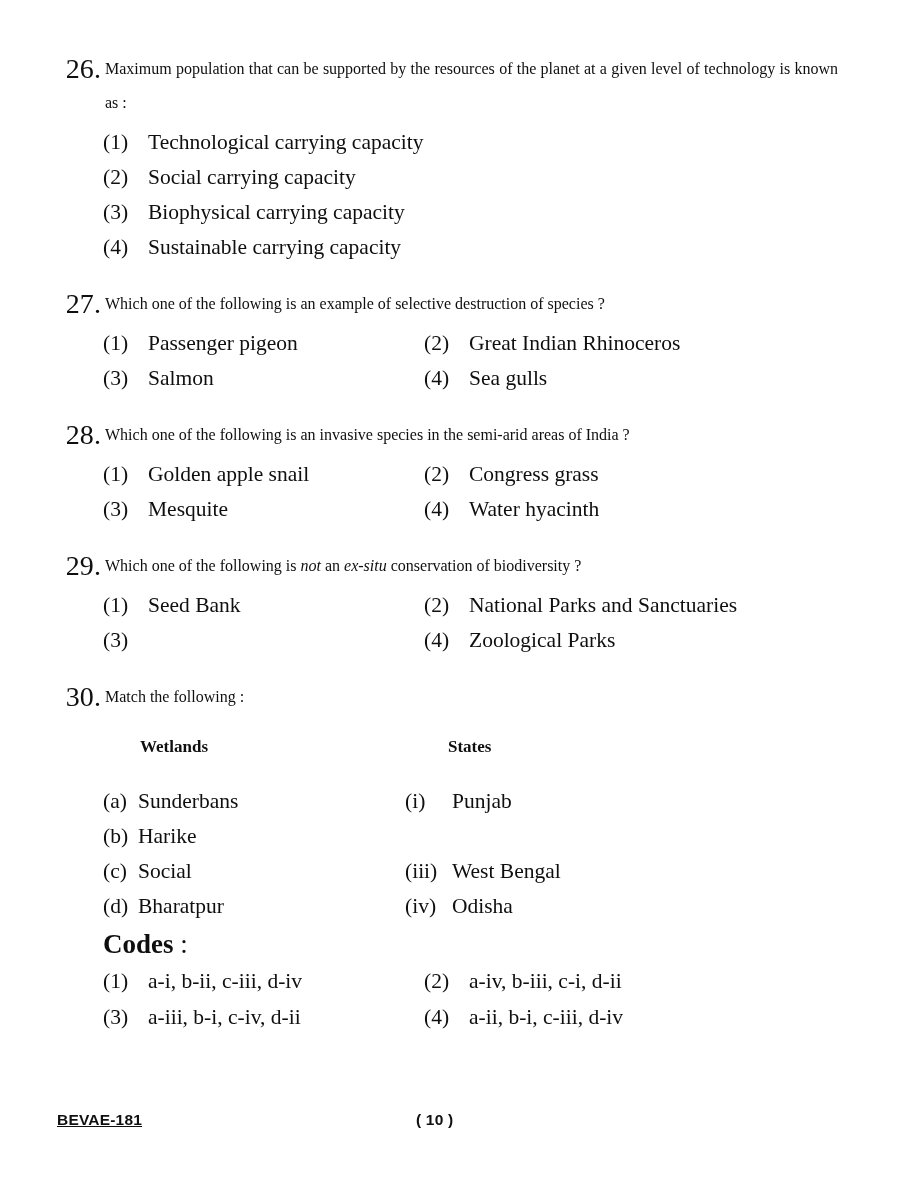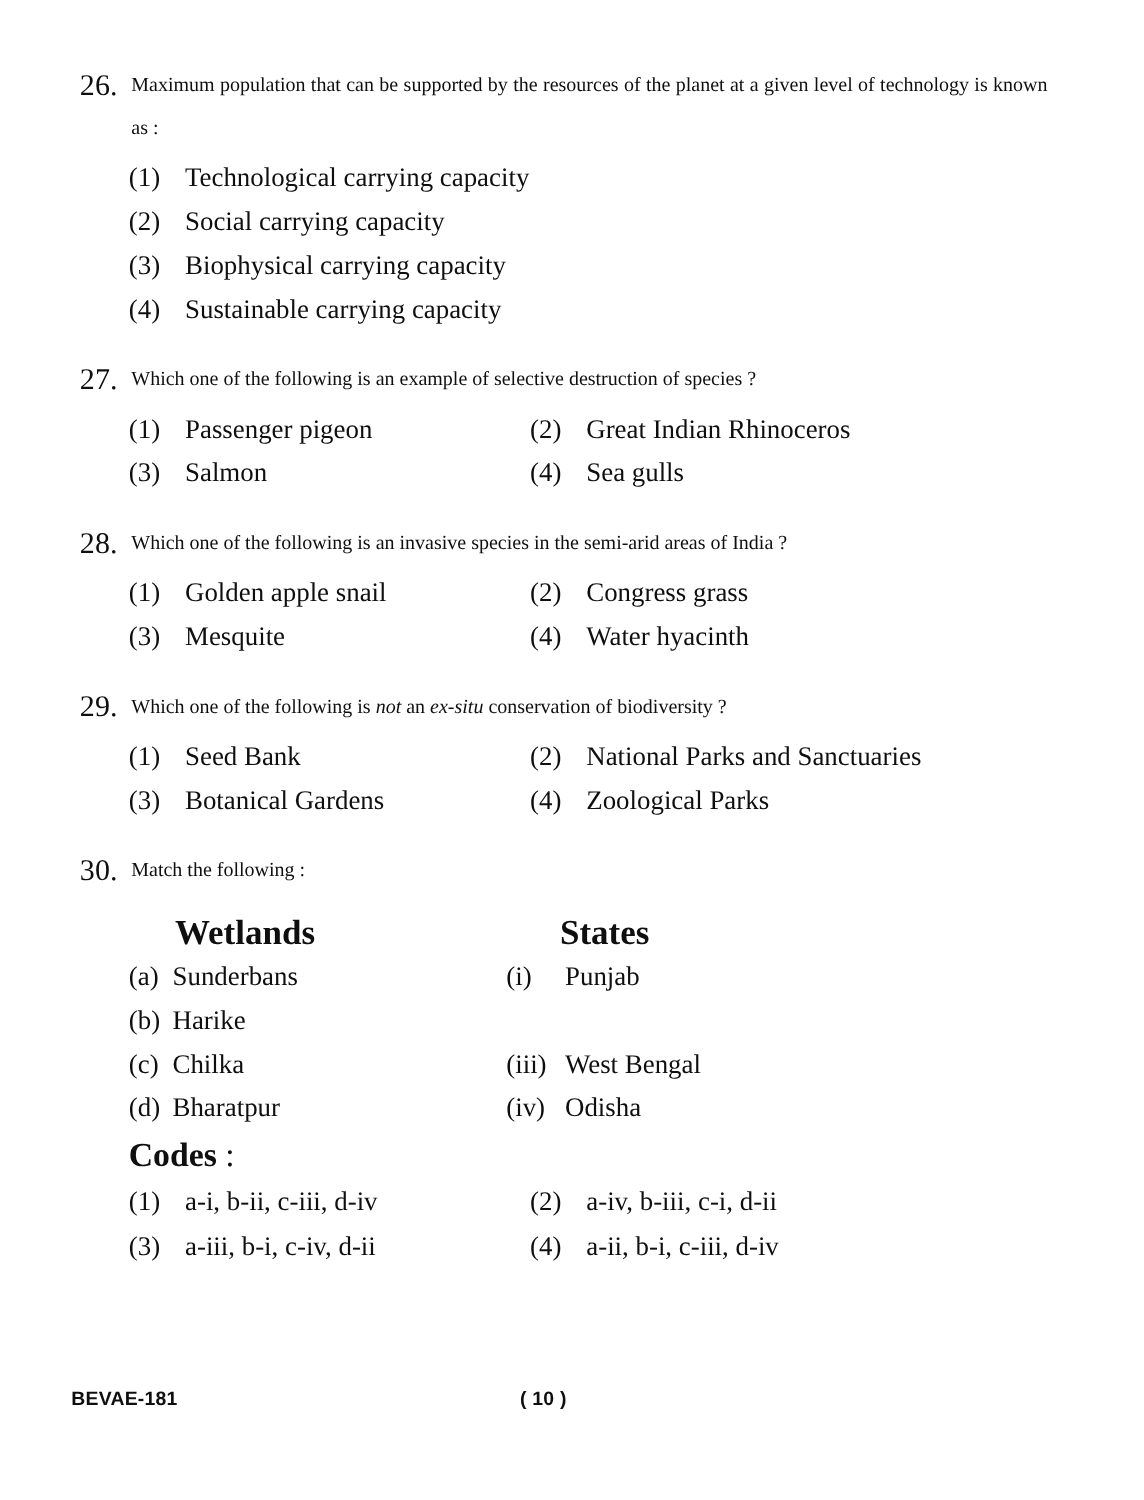--- a/index.html
+++ b/index.html
@@ -26,23 +26,23 @@
   
   .q {
     position: relative;
     margin-bottom: 22px;
   }
   .q-num {
     position: absolute;
     left: 0;
     top: 0;
     width: 44px;
-    font-size: 24px;
+    font-size: 28px;
     line-height: 34px;
-    text-align: center;
+    text-align: right;
     letter-spacing: 0.1px;
   }
   .q-stem {
     margin-left: 48px;
     font-size: 16px;
     line-height: 34px;
     text-align: justify;
     text-justify: inter-word;
   }
   .q-stem.nojust { text-align: left; }
@@ -75,24 +75,24 @@
   .opts.two .opt.c1 { flex: 0 0 321px; }
   .opts.two .opt.c2 { flex: 0 0 auto; }
 
   
   .match {
     margin-top: 16px;
     margin-left: 46px;
   }
   .match-head {
     display: flex;
-    font-size: 28px;
+    font-size: 17px;
     line-height: 34px;
     font-weight: bold;
-    margin-bottom: 0;
+    margin-bottom: 20px;
     align-items: center;
   }
   .match-head .h1 { flex: 0 0 308px; padding-left: 37px; }
   .match-head .h2 { flex: 0 0 auto; }
 
   .match-row {
     display: flex;
     font-size: 21.5px;
     line-height: 35px;
   }
@@ -131,20 +131,21 @@
     font-family: "Liberation Sans", "DejaVu Sans", sans-serif;
     font-size: 15.5px;
     font-weight: bold;
     letter-spacing: 0.2px;
     color: #100f0f;
   }
   .footer .code {
     position: absolute;
     left: 0;
     top: 0;
+    text-decoration: underline;
   }
   .footer .pageno {
     position: absolute;
     left: 359px;
     top: 0;
   }
 </style>
 </head>
 <body>
 
@@ -246,21 +247,20 @@
             <span class="txt">Seed Bank</span>
           </div>
           <div class="opt c2">
             <span class="lbl">(2)</span>
             <span class="txt">National Parks and Sanctuaries</span>
           </div>
         </div>
         <div class="opt-row">
           <div class="opt c1">
             <span class="lbl">(3)</span>
-            <span class="txt">Botanical Gardens</span>
           </div>
           <div class="opt c2">
             <span class="lbl">(4)</span>
             <span class="txt">Zoological Parks</span>
           </div>
         </div>
       </div>
     </div>
 
     <div class="q">
@@ -287,21 +287,21 @@
         <div class="match-row">
           <div class="left">
             <span class="lbl">(b)</span>
             <span class="txt">Harike</span>
           </div>
         </div>
 
         <div class="match-row">
           <div class="left">
             <span class="lbl">(c)</span>
-            <span class="txt">Chilka</span>
+            <span class="txt">Social</span>
           </div>
           <div class="right">
             <span class="lbl">(iii)</span>
             <span class="txt">West Bengal</span>
           </div>
         </div>
 
         <div class="match-row">
           <div class="left">
             <span class="lbl">(d)</span>

